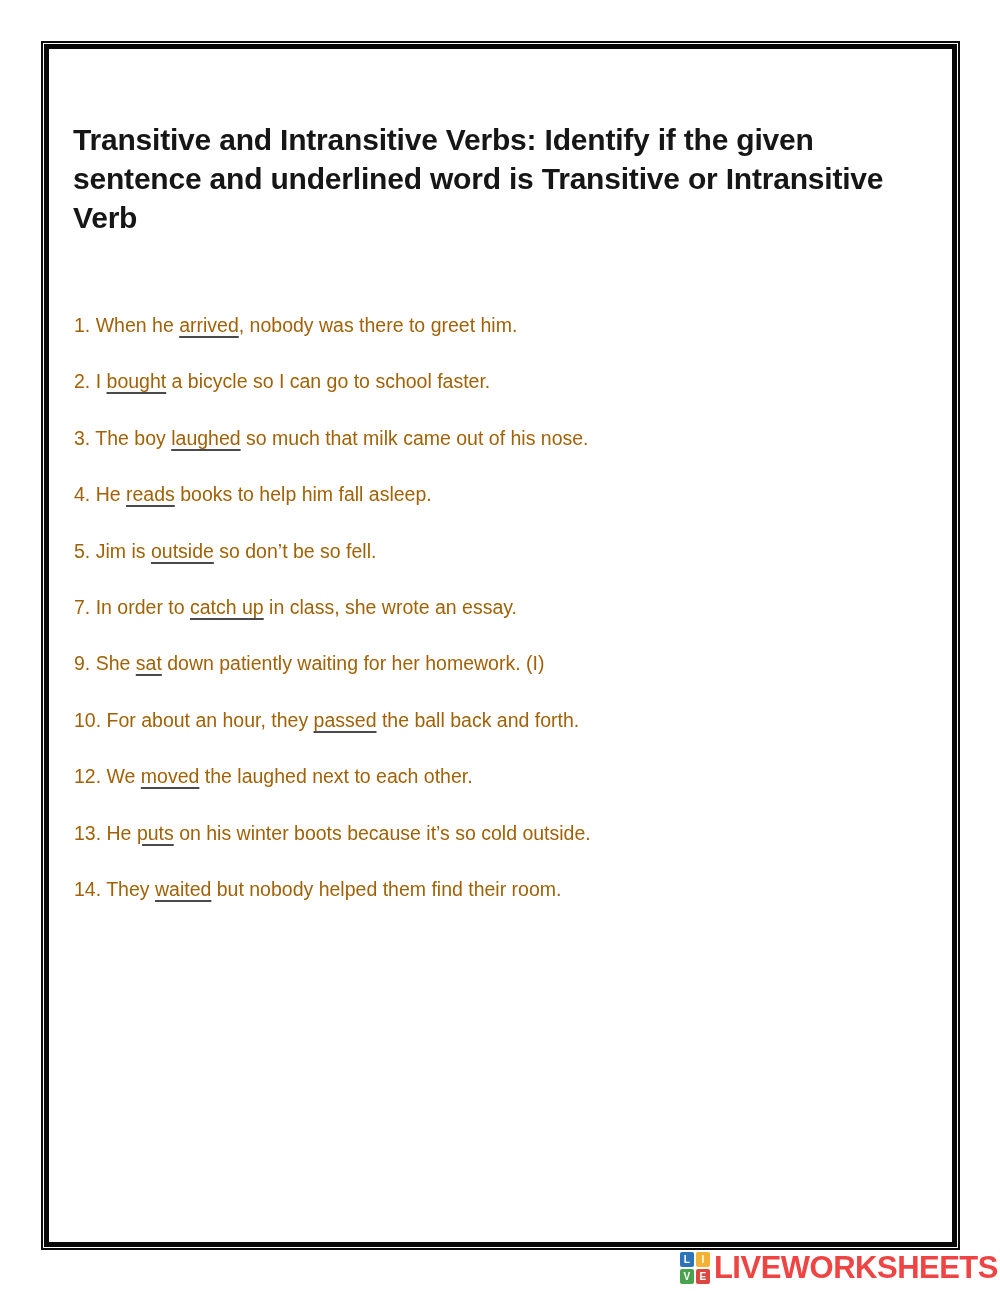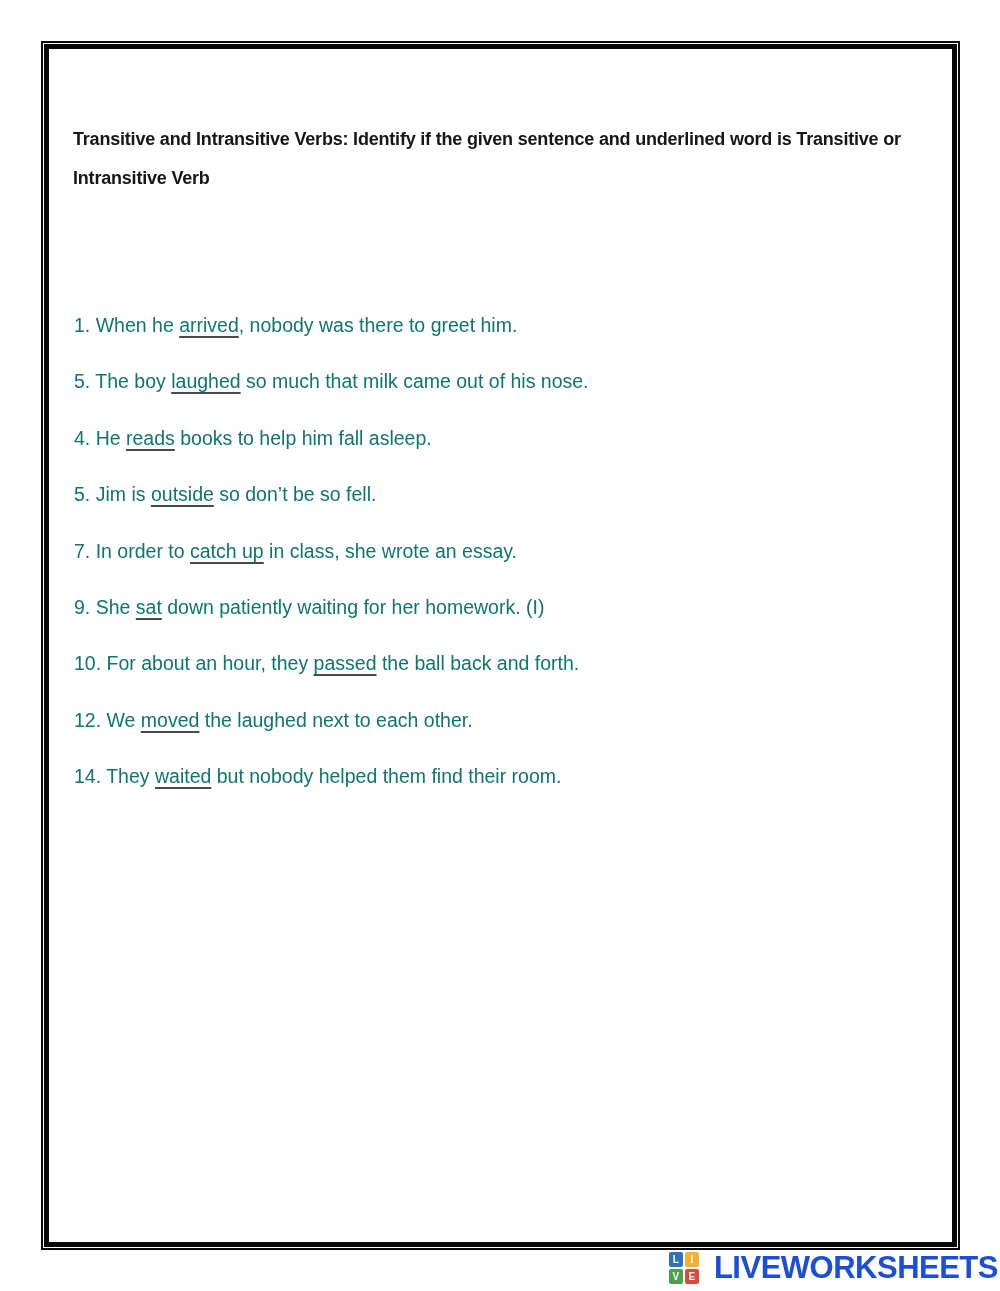--- a/index.html
+++ b/index.html
@@ -22,36 +22,36 @@
     outline: 2px solid #0a0a0a;
     outline-offset: 1px;
     background: #ffffff;
     box-sizing: content-box;
   }
   .title {
     position: absolute;
     left: 73px;
     top: 120px;
     width: 828px;
-    font-size: 18px;
+    font-size: 30px;
     line-height: 39px;
     font-weight: bold;
     letter-spacing: -0.2px;
     color: #161616;
   }
   .sentences {
     position: absolute;
     left: 74px;
     top: 313px;
     width: 860px;
   }
   .sentence {
     font-size: 19.5px;
     line-height: 25px;
-    color: #0f766e;
+    color: #a16207;
     margin: 0 0 31.4px 0;
     white-space: nowrap;
   }
   .uw {
     text-decoration: underline;
     text-decoration-thickness: 1.5px;
     text-underline-offset: 4px;
     text-decoration-color: #4a4a4a;
   }
   .footer {
@@ -89,31 +89,33 @@
 </style>
 </head>
 <body>
 
 <div class="sheet"></div>
 
 <div class="title">Transitive and Intransitive Verbs: Identify if the given sentence and underlined word is Transitive or Intransitive Verb</div>
 
 <div class="sentences">
   <div class="sentence"><span>1. When he </span><span class="uw">arrived</span><span>, nobody was there to greet him.</span></div>
-  <div class="sentence"><span>5. The boy </span><span class="uw">laughed</span><span> so much that milk came out of his nose.</span></div>
+  <div class="sentence"><span>2. I </span><span class="uw">bought</span><span> a bicycle so I can go to school faster.</span></div>
+  <div class="sentence"><span>3. The boy </span><span class="uw">laughed</span><span> so much that milk came out of his nose.</span></div>
   <div class="sentence"><span>4. He </span><span class="uw">reads</span><span> books to help him fall asleep.</span></div>
   <div class="sentence"><span>5. Jim is </span><span class="uw">outside</span><span> so don’t be so fell.</span></div>
   <div class="sentence"><span>7. In order to </span><span class="uw">catch up</span><span> in class, she wrote an essay.</span></div>
   <div class="sentence"><span>9. She </span><span class="uw">sat</span><span> down patiently waiting for her homework. (I)</span></div>
   <div class="sentence"><span>10. For about an hour, they </span><span class="uw">passed</span><span> the ball back and forth.</span></div>
   <div class="sentence"><span>12. We </span><span class="uw">moved</span><span> the laughed next to each other.</span></div>
+  <div class="sentence"><span>13. He </span><span class="uw">puts</span><span> on his winter boots because it’s so cold outside.</span></div>
   <div class="sentence"><span>14. They </span><span class="uw">waited</span><span> but nobody helped them find their room.</span></div>
 </div>
 
 <a class="footer" href="#">
   <span class="logo-grid">
     <span class="logo-sq" style="background: rgb(46, 115, 184);">L</span>
     <span class="logo-sq" style="background: rgb(242, 178, 51);">I</span>
     <span class="logo-sq" style="background: rgb(74, 163, 76);">V</span>
     <span class="logo-sq" style="background: rgb(220, 72, 64);">E</span>
   </span>
-  <span class="wordmark" style="color: #1d4ed8; margin-left: 11px;">LIVEWORKSHEETS</span>
+  <span class="wordmark" style="color: #ef4444;">LIVEWORKSHEETS</span>
 </a>
 
 </body></html>

